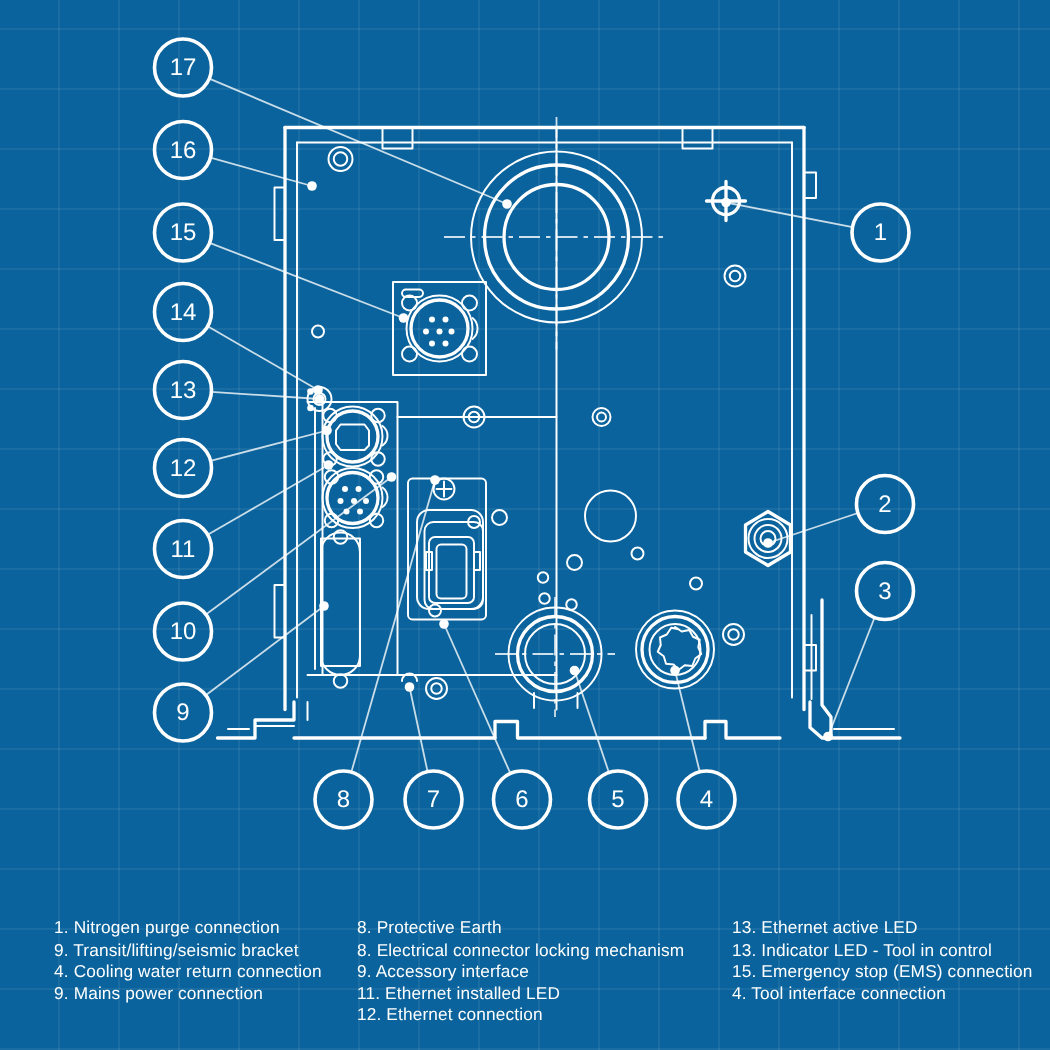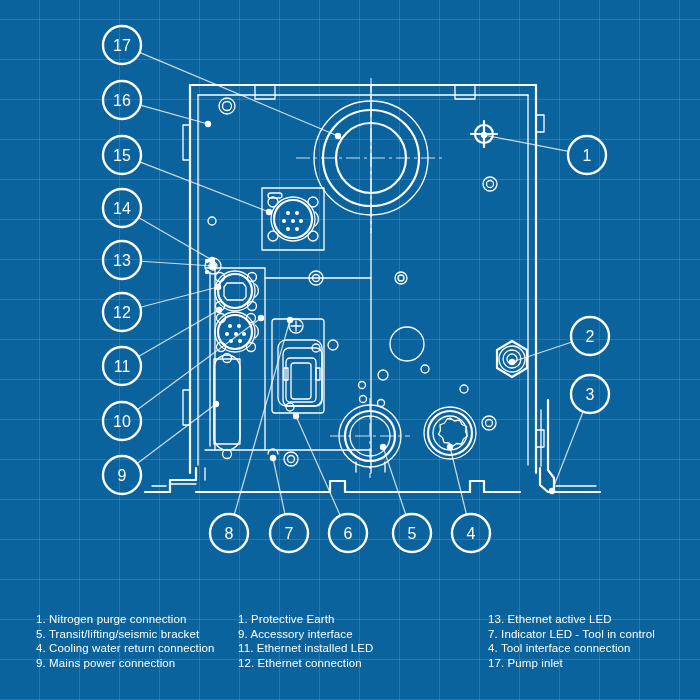--- a/index.html
+++ b/index.html
@@ -365,31 +365,32 @@
           <circle cx="338" cy="136" r="3.2" class="dot"></circle>
           <circle cx="122" cy="45" r="19" class="cal"></circle>
           <text x="122" y="45.5" class="caltxt">17</text>
         </g>
       </g>
   </svg>
 
   <div class="legend">
     <div class="legend-col c1">
       <div class="legend-item">1. Nitrogen purge connection</div>
-      <div class="legend-item">5. Transit/lifting/seismic bracket</div>
+      <div class="legend-item">9. Transit/lifting/seismic bracket</div>
       <div class="legend-item">4. Cooling water return connection</div>
       <div class="legend-item">9. Mains power connection</div>
     </div>
     <div class="legend-col c2">
-      <div class="legend-item">1. Protective Earth</div>
+      <div class="legend-item">8. Protective Earth</div>
+      <div class="legend-item">8. Electrical connector locking mechanism</div>
       <div class="legend-item">9. Accessory interface</div>
       <div class="legend-item">11. Ethernet installed LED</div>
       <div class="legend-item">12. Ethernet connection</div>
     </div>
     <div class="legend-col c3">
       <div class="legend-item">13. Ethernet active LED</div>
-      <div class="legend-item">7. Indicator LED - Tool in control</div>
+      <div class="legend-item">13. Indicator LED - Tool in control</div>
+      <div class="legend-item">15. Emergency stop (EMS) connection</div>
       <div class="legend-item">4. Tool interface connection</div>
-      <div class="legend-item">17. Pump inlet</div>
     </div>
   </div>
 
 </div>
 
 </body></html>

